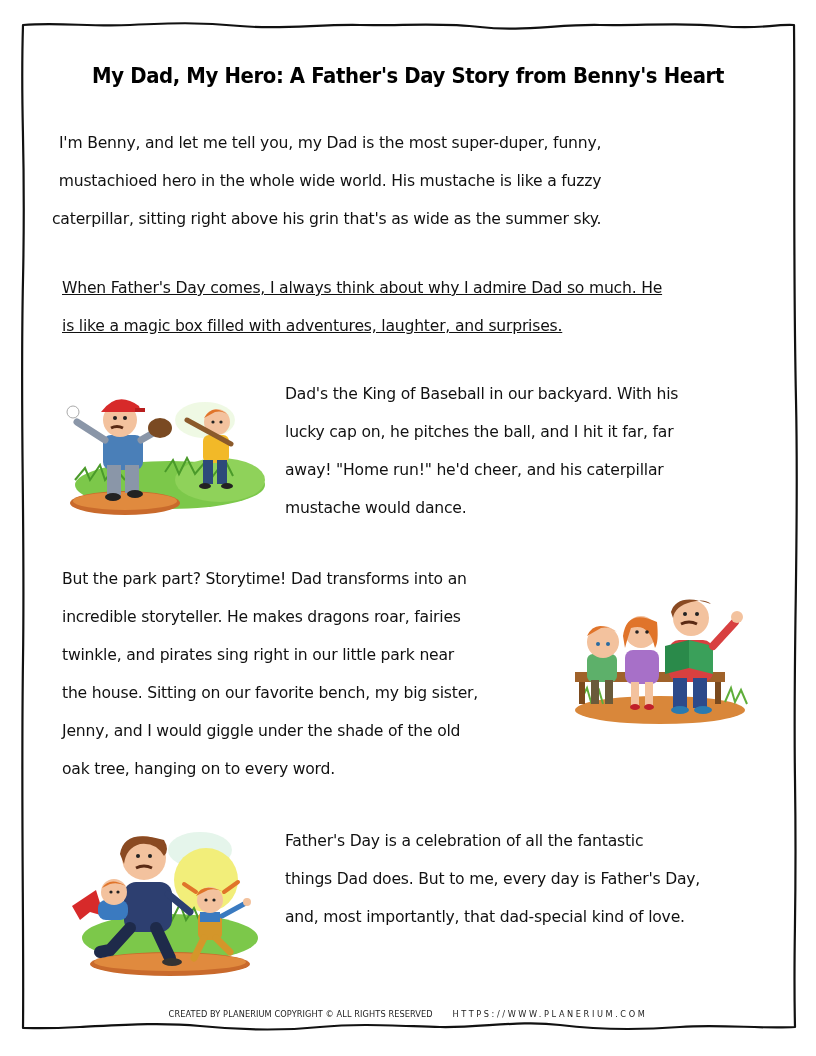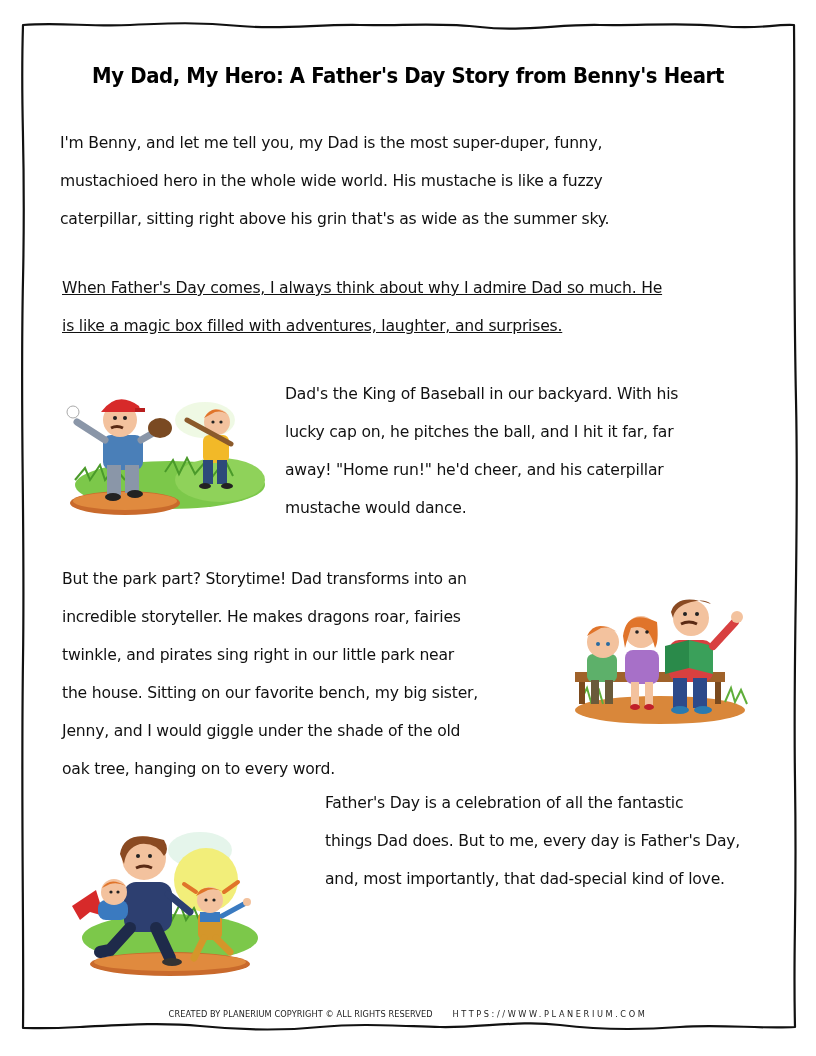--- a/index.html
+++ b/index.html
@@ -22,21 +22,21 @@
 
 <svg class="frame" viewBox="0 0 816 1056">
   <path d="M23,25 C60,22 90,27 130,25 S200,22 240,26 S320,24 360,25 S440,22 480,27 S560,24 600,25 S680,22 720,26 S770,24 794,25
            C795,120 793,260 796,400 S793,640 795,780 S793,940 795,1027
            C760,1029 720,1024 680,1027 S600,1030 560,1025 S480,1028 440,1027 S360,1023 320,1027 S240,1030 200,1026 S120,1025 80,1027 S40,1028 23,1028
            C24,940 21,800 23,660 S20,420 23,280 S20,120 23,25 Z" fill="none" stroke="#111" stroke-width="2.2" stroke-linejoin="round"></path>
 </svg>
 
 <div class="title">My Dad, My Hero: A Father's Day Story from Benny's Heart</div>
 
-<div class="para" style="left:60px; top:124px;">
+<div class="para" style="left:52px; top:124px;text-align:right;">
   <span class="ln">I'm Benny, and let me tell you, my Dad is the most super-duper,  funny,</span>
   <span class="ln">mustachioed hero in the whole wide world. His mustache is like a fuzzy</span>
   <span class="ln">caterpillar, sitting right above his grin that's as wide as the summer sky.</span>
 </div>
 
 <div class="para" style="left:62px; top:269px;text-decoration:underline;">
   <span class="ln">When Father's Day comes, I always think about why I admire Dad so much. He</span>
   <span class="ln">is like a magic box filled with adventures, laughter, and surprises.</span>
 </div>
 
@@ -168,21 +168,21 @@
   <circle cx="150" cy="80" r="13" fill="#f3c29e"></circle>
   <path d="M136,76 Q142,62 164,72 Q156,68 148,70 Z" fill="#e0742a"></path>
   <path d="M136,72 L124,64" stroke="#e0742a" stroke-width="4" stroke-linecap="round"></path>
   <path d="M164,72 L178,62" stroke="#e0742a" stroke-width="4" stroke-linecap="round"></path>
   <circle cx="146" cy="80" r="1.6" fill="#222"></circle>
     <circle cx="154" cy="80" r="1.6" fill="#222"></circle>
   <line x1="162" y1="96" x2="184" y2="84" stroke="#3a7ac0" stroke-width="5" stroke-linecap="round"></line>
   <circle cx="187" cy="82" r="4" fill="#f3c29e"></circle>
 </svg>
 
-<div class="para" style="left:285px; top:784px;margin-left:40px;">
+<div class="para" style="left:285px; top:822px;">
   <span class="ln">Father's Day is a celebration of all the fantastic</span>
   <span class="ln">things Dad does. But to me, every day is Father's Day,</span>
   <span class="ln">and, most importantly, that dad-special kind of love.</span>
 </div>
 
 <div class="footer">
   <span>CREATED BY PLANERIUM COPYRIGHT © ALL RIGHTS RESERVED</span>
   <span class="url">HTTPS://WWW.PLANERIUM.COM</span>
 </div>
 

